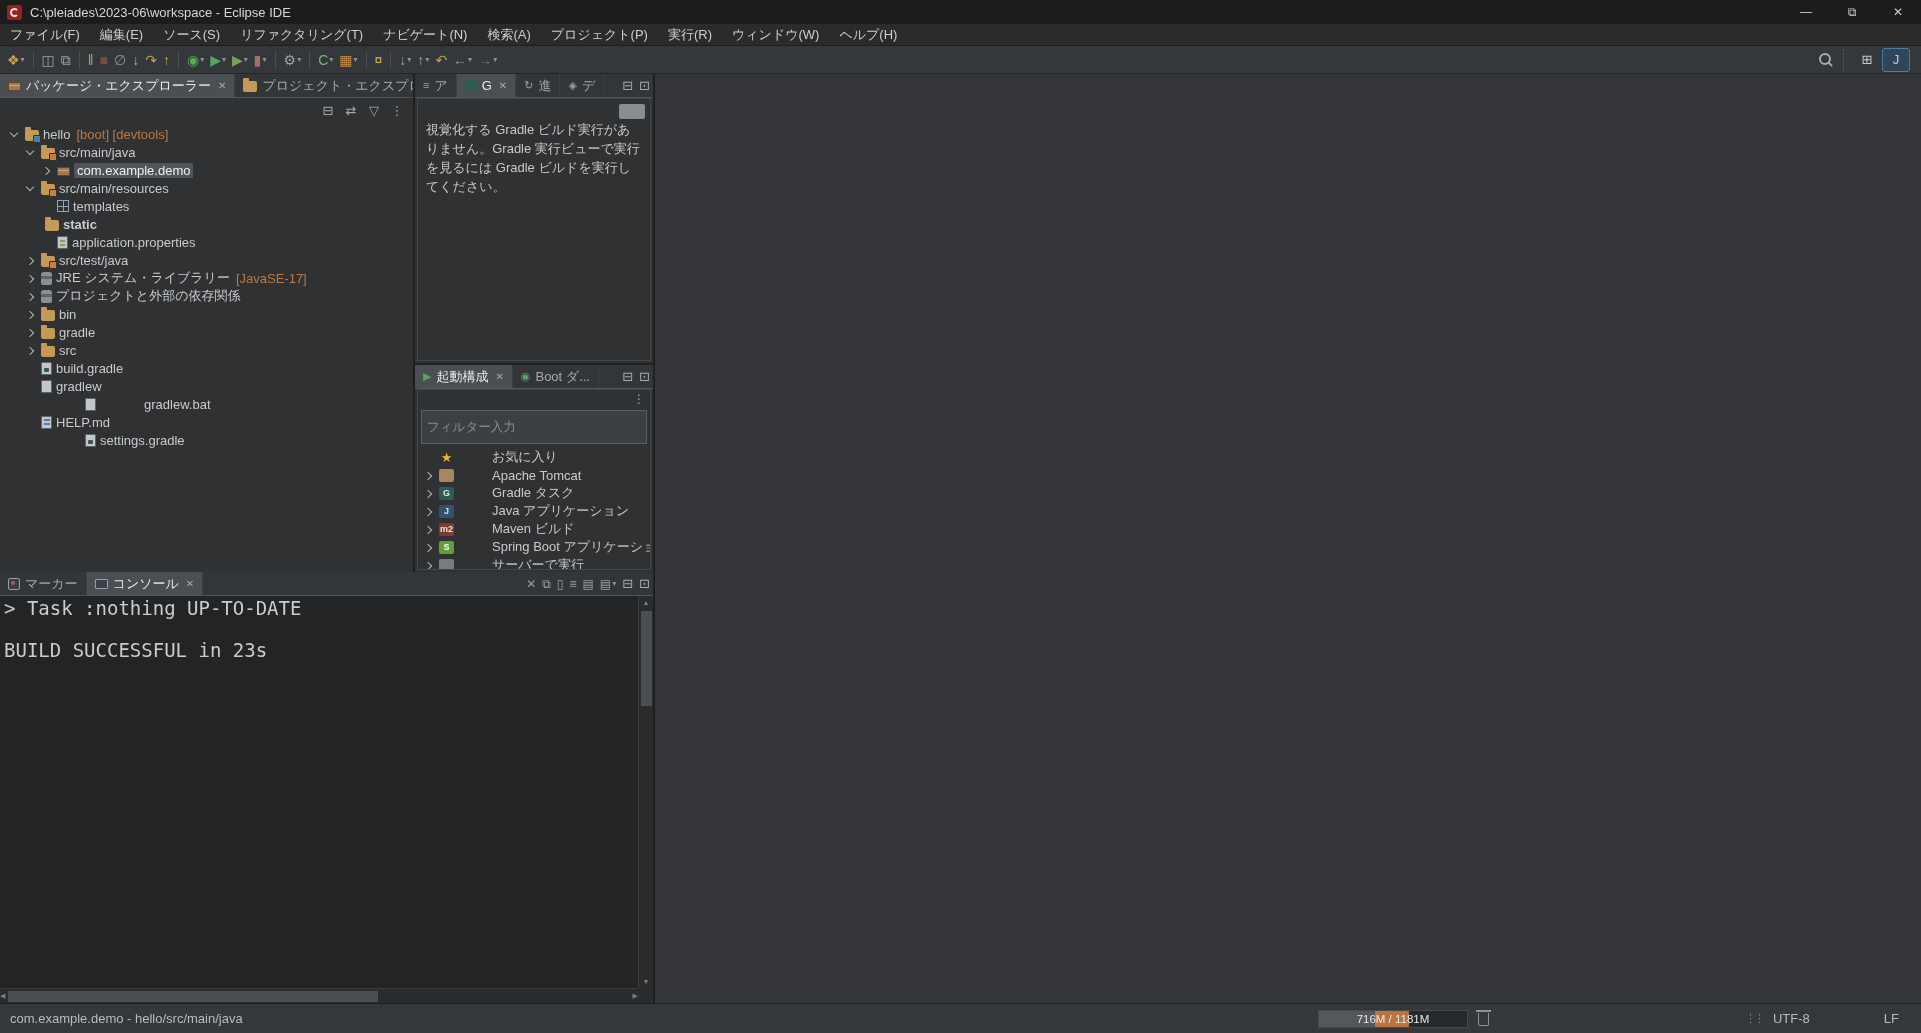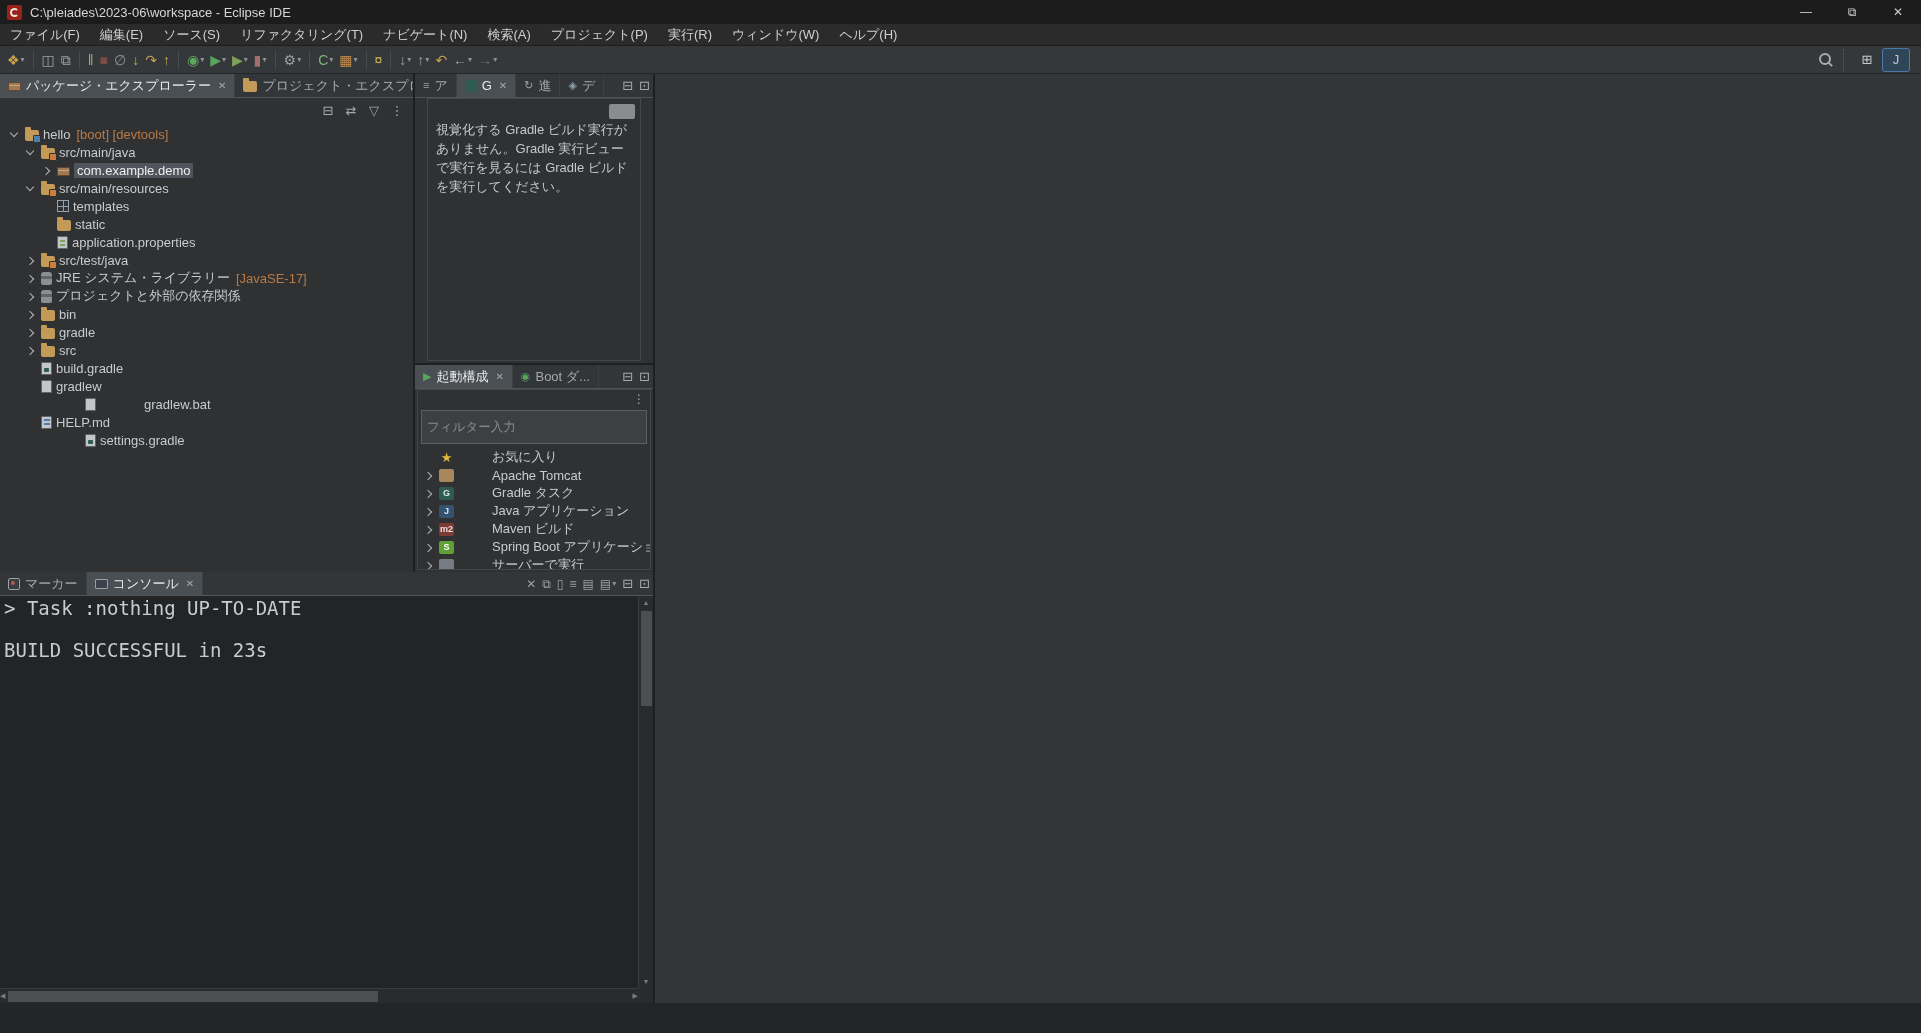--- a/index.html
+++ b/index.html
@@ -79,21 +79,21 @@
   .ti-gradle-file::after{content:"";position:absolute;left:2px;bottom:2px;width:5px;height:4px;background:#2F5B52;border-radius:1px;}
   .ti-md::after{content:"";position:absolute;left:2px;top:2px;width:6px;height:2px;background:#4C7FB0;box-shadow:0 4px 0 #4C7FB0;}
   .ti-library{width:11px;height:13px;background:#8A8F94;border-radius:3px 3px 2px 2px;position:relative;}
   .ti-library::before{content:"";position:absolute;left:0;right:0;top:4px;height:3px;background:#60656A;}
   .ti-markers{width:12px;height:12px;border:1px solid #9AA0A6;border-radius:2px;position:relative;background:#3A3D40;}
   .ti-markers::before{content:"";position:absolute;left:2px;top:2px;width:4px;height:4px;border-radius:50%;background:#B05C52;}
   .ti-console{width:13px;height:10px;border:1px solid #9AA0A6;background:#39424A;border-radius:1px;margin-top:1px;}
   .ti-gradle{width:12px;height:12px;background:#2F5B52;border-radius:3px;}
 
   
-  .gradle-body{flex:1;position:relative;border:1px solid #44474A;margin:0 12px 2px;background:#2F3133;}
+  .gradle-body{flex:1;position:relative;border:1px solid #44474A;margin:0 2px 2px;background:#2F3133;}
   .mini-box{position:absolute;top:5px;right:5px;width:26px;height:15px;background:#8A8D8F;border-radius:2px;}
   .gradle-msg{padding:22px 10px 0 8px;font-size:13px;line-height:1.45;color:#C6C8CA;overflow-wrap:anywhere;}
 
   
   .launch-body{flex:1;border:1px solid #44474A;margin:0 2px 2px;background:#2F3133;display:flex;flex-direction:column;overflow:hidden;}
   .view-menu-row{height:18px;display:flex;justify-content:flex-end;align-items:center;padding:0 5px;color:#A6A9AB;flex:none;font-size:12px;}
   .filter-row{padding:2px 3px;flex:none;}
   .filter-input{width:100%;height:21px;background:#3C4043;border:1px solid #5A5F63;color:#C9CBCD;font-size:12.5px;padding:16px 5px;font-family:inherit;outline:none;}
   .filter-input::placeholder{color:#8A8D90;}
   .launch-list{flex:1;padding-top:2px;font-size:13px;}
@@ -293,21 +293,21 @@
           <div class="trow" style="padding-left: 24px;">
             <span class="tw open"></span>
             <span class="ti ti-src-folder"></span>
             <span class="tlabel">src/main/resources</span>
           </div>
           <div class="trow" style="padding-left: 40px;">
             <span class="tw"></span>
             <span class="ti ti-grid"></span>
             <span class="tlabel">templates</span>
           </div>
-          <div class="trow" style="padding-left: 40px;">
+          <div class="trow" style="padding-left: 28px; font-weight: bold;">
             <span class="tw"></span>
             <span class="ti ti-folder"></span>
             <span class="tlabel">static</span>
           </div>
           <div class="trow" style="padding-left: 40px;">
             <span class="tw"></span>
             <span class="ti ti-props"></span>
             <span class="tlabel">application.properties</span>
           </div>
           <div class="trow" style="padding-left: 24px;">
@@ -508,14 +508,27 @@
           <div class="hthumb"></div>
           <span class="sarrow end">▶</span>
         </div>
         <div class="scorner"></div>
       </div>
     </div>
 
     <div class="editor-area"></div>
   </div>
 
+  <div class="statusbar">
+    <span class="sb-left">com.example.demo - hello/src/main/java</span>
+    <div class="heap">
+      <div class="heap-fill" id="heapFill" style="width: 61%;"></div>
+      <span class="heap-label">716M / 1181M</span>
+    </div>
+    <span class="gc-icon"></span>
+    <div class="sb-right">
+      <span class="sb-grip">⋮⋮</span>
+      <span class="sb-enc">UTF-8</span>
+      <span class="sb-eol">LF</span>
+    </div>
+  </div>
 
 </div>
 
 </body></html>

